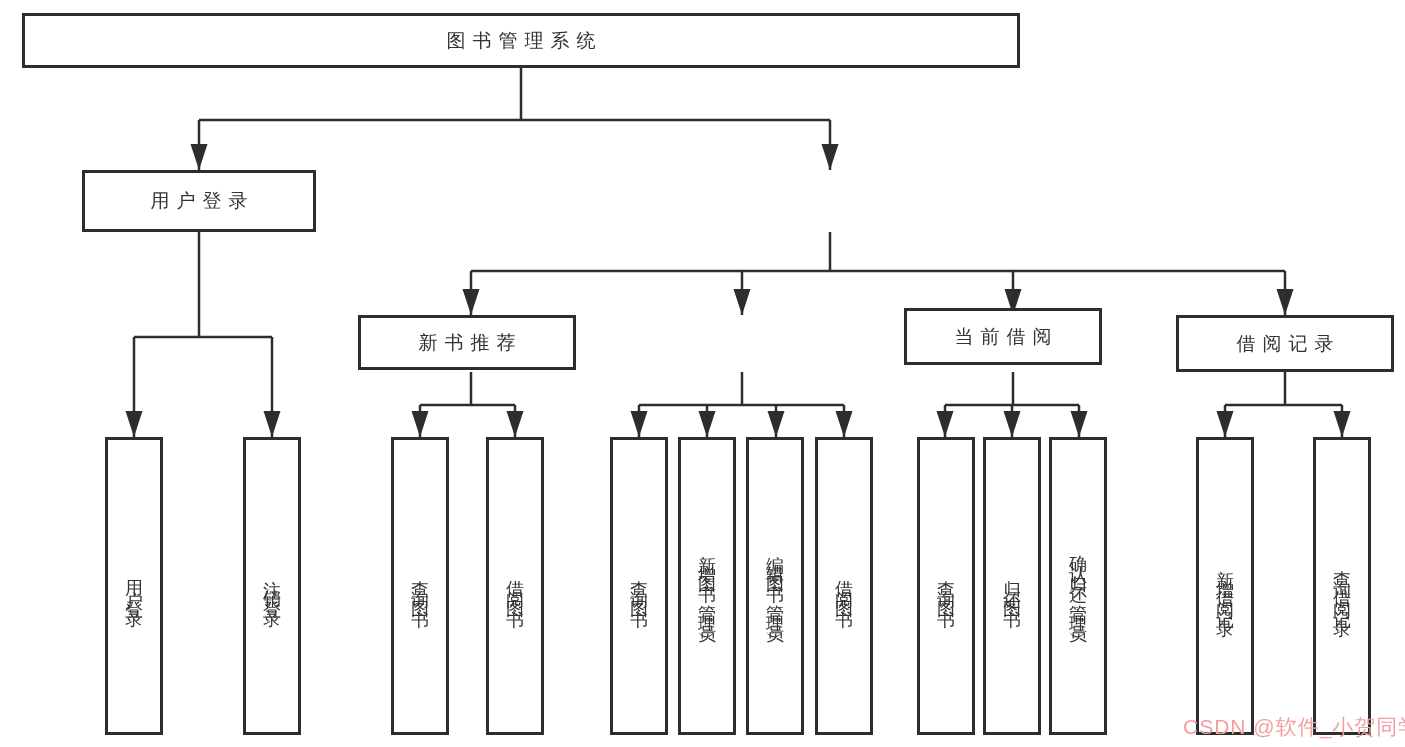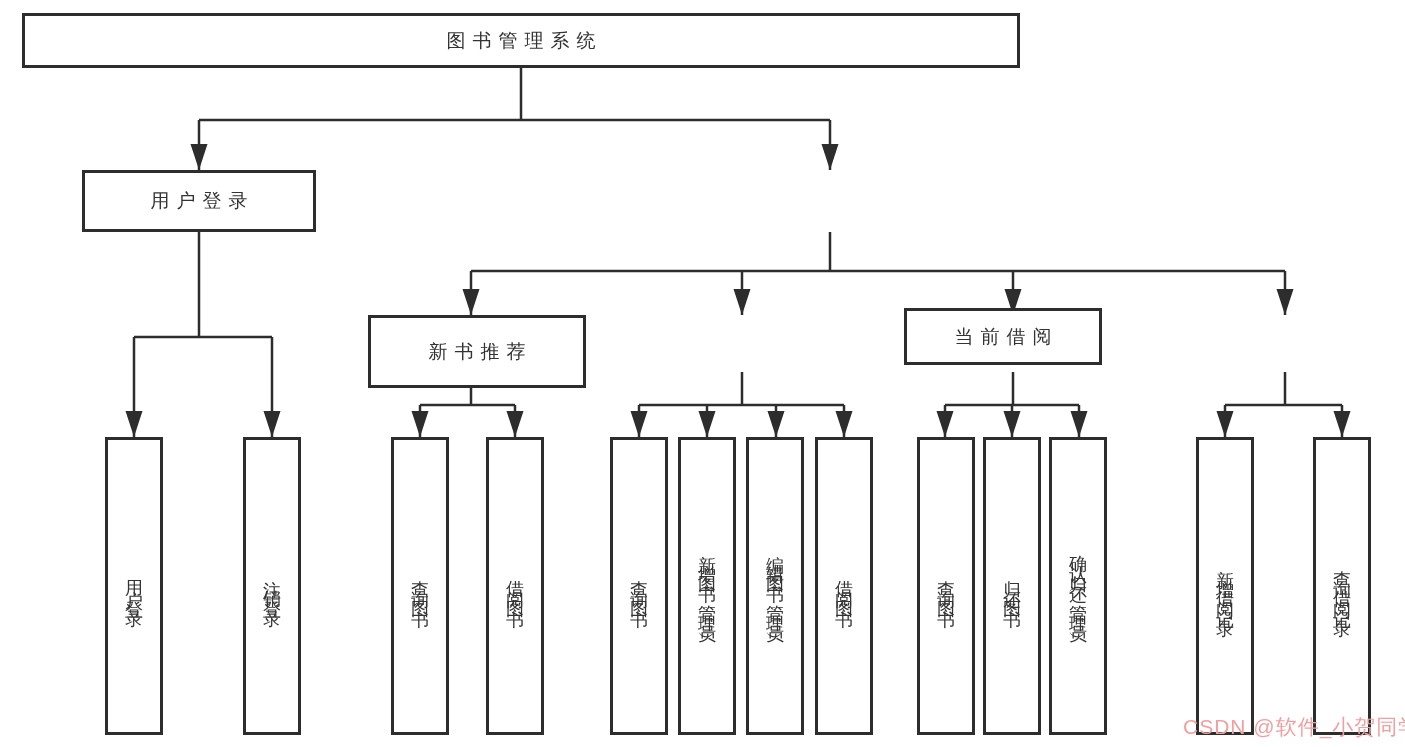--- a/index.html
+++ b/index.html
@@ -53,21 +53,21 @@
     font-size: 21px;
     color: #f0a0a0;
     letter-spacing: 1px;
     white-space: nowrap;
     z-index: 2;
   }
   
   .n-root   { left: 22px;  top: 13px;  width: 998px; height: 55px; }
   .n-l2a    { left: 82px;  top: 170px; width: 234px; height: 62px; }
   .n-l2b    { left: 713px; top: 170px; width: 234px; height: 62px; }
-  .n-l3a    { left: 368px; top: 315px; width: 218px; height: 73px; }
+  .n-l3a    { left: 358px; top: 315px; width: 218px; height: 55px; }
   .n-l3b    { left: 633px; top: 315px; width: 218px; height: 57px; }
   .n-l3c    { left: 904px; top: 308px; width: 198px; height: 57px; }
   .n-l3d    { left: 1176px;top: 315px; width: 218px; height: 57px; }
   .leaf     { top: 437px; width: 58px; height: 298px; }
   .n-u1  { left: 105px; }
   .n-u2  { left: 243px; }
   .n-a1  { left: 391px; }
   .n-a2  { left: 486px; }
   .n-b1  { left: 610px; }
   .n-b2  { left: 678px; }
@@ -129,20 +129,23 @@
   <div class="box n-l2a">
     <span class="hlabel">用户登录</span>
   </div>
 
   <div class="box n-l3a">
     <span class="hlabel">新书推荐</span>
   </div>
   <div class="box n-l3c">
     <span class="hlabel">当前借阅</span>
   </div>
+  <div class="box n-l3d">
+    <span class="hlabel">借阅记录</span>
+  </div>
 
   <div class="box vbox leaf n-u1">
     <span class="vtext">用户登录</span>
   </div>
   <div class="box vbox leaf n-u2">
     <span class="vtext">注销登录</span>
   </div>
 
   <div class="box vbox leaf n-a1">
     <span class="vtext">查询图书</span>

